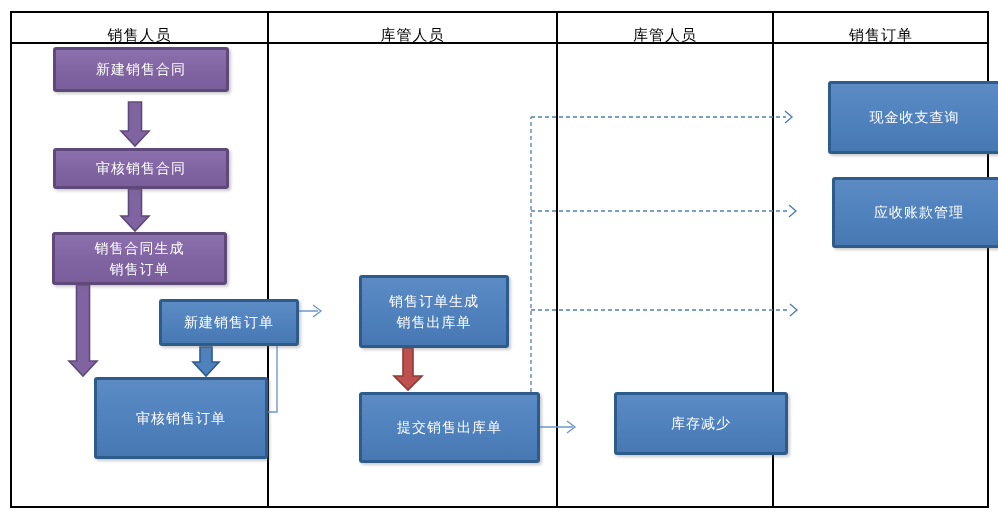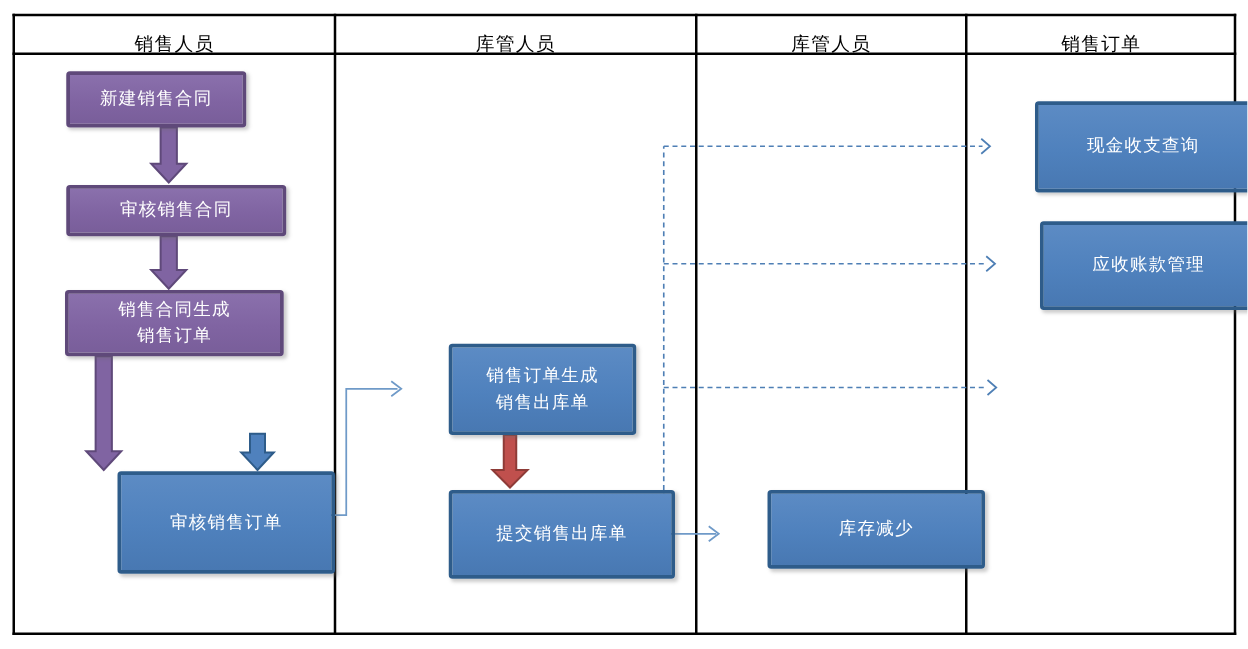--- a/index.html
+++ b/index.html
@@ -76,24 +76,25 @@
     <line x1="498" y1="427" x2="531" y2="427" stroke="#4E7FB5" stroke-width="1.3" stroke-dasharray="4 3"></line>
     <line x1="531" y1="427" x2="531" y2="117" stroke="#4E7FB5" stroke-width="1.3" stroke-dasharray="4 3"></line>
     <line x1="531" y1="117" x2="786" y2="117" stroke="#4E7FB5" stroke-width="1.3" stroke-dasharray="4 3"></line>
     <path d="M785,111 L792,117 L785,123" fill="none" stroke="#4E7FB5" stroke-width="1.4"></path>
     <line x1="531" y1="211" x2="789" y2="211" stroke="#4E7FB5" stroke-width="1.3" stroke-dasharray="4 3"></line>
     <path d="M789,205 L796,211 L789,217" fill="none" stroke="#4E7FB5" stroke-width="1.4"></path>
     <line x1="531" y1="310" x2="790" y2="310" stroke="#4E7FB5" stroke-width="1.3" stroke-dasharray="4 3"></line>
     <path d="M790,304 L797,310 L790,316" fill="none" stroke="#4E7FB5" stroke-width="1.4"></path>
   </svg>
 
-  <div class="node purple" style="left:53px;top:57px;width:144px;height:45px">新建销售合同</div>
+  <div class="node purple" style="left:53px;top:47px;width:176px;height:45px">新建销售合同</div>
   <div class="node purple" style="left:52px;top:232px;width:175px;height:53px">销售合同生成
 销售订单</div>
   <div class="node purple" style="left:53px;top:148px;width:176px;height:41px">审核销售合同</div>
+  <div class="node blue" style="left:123px;top:299px;width:140px;height:47px">新建销售订单</div>
   <div class="node blue" style="left:58px;top:377px;width:174px;height:82px">审核销售订单</div>
 
   <div class="node blue" style="left:323px;top:275px;width:150px;height:73px">销售订单生成
 销售出库单</div>
   <div class="node blue" style="left:323px;top:392px;width:181px;height:71px">提交销售出库单</div>
 
   <div class="node blue" style="left:578px;top:392px;width:174px;height:63px">库存减少</div>
 
   <div class="node blue" style="left:792px;top:81px;width:173px;height:73px">现金收支查询</div>
   <div class="node blue" style="left:796px;top:177px;width:174px;height:71px">应收账款管理</div>

